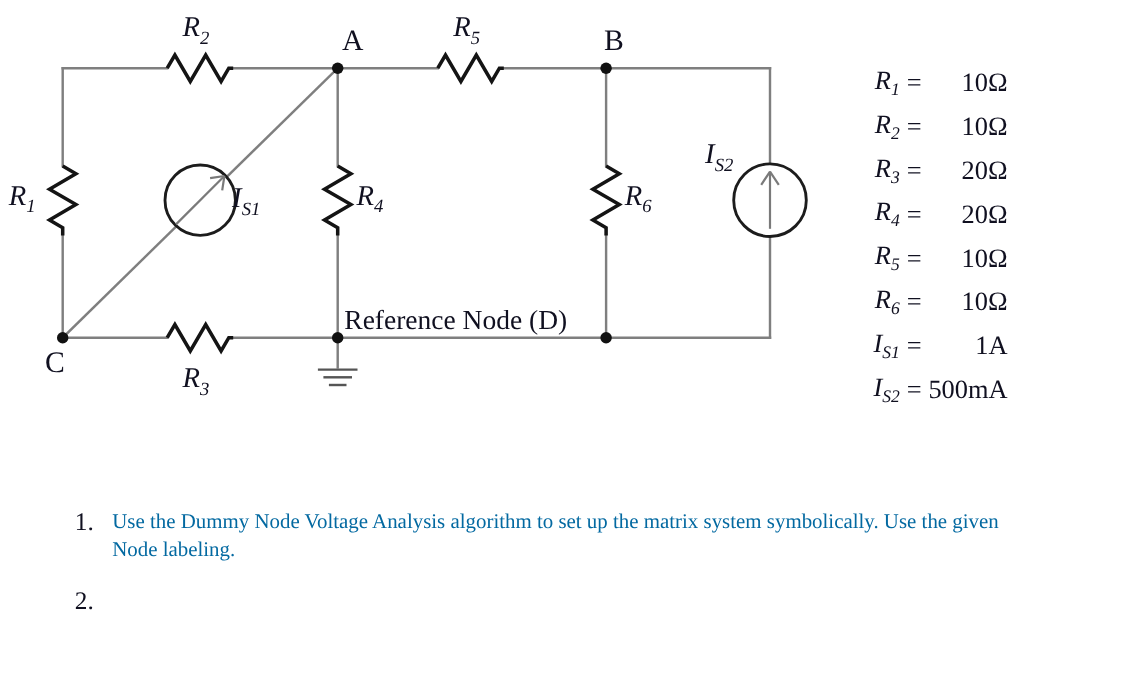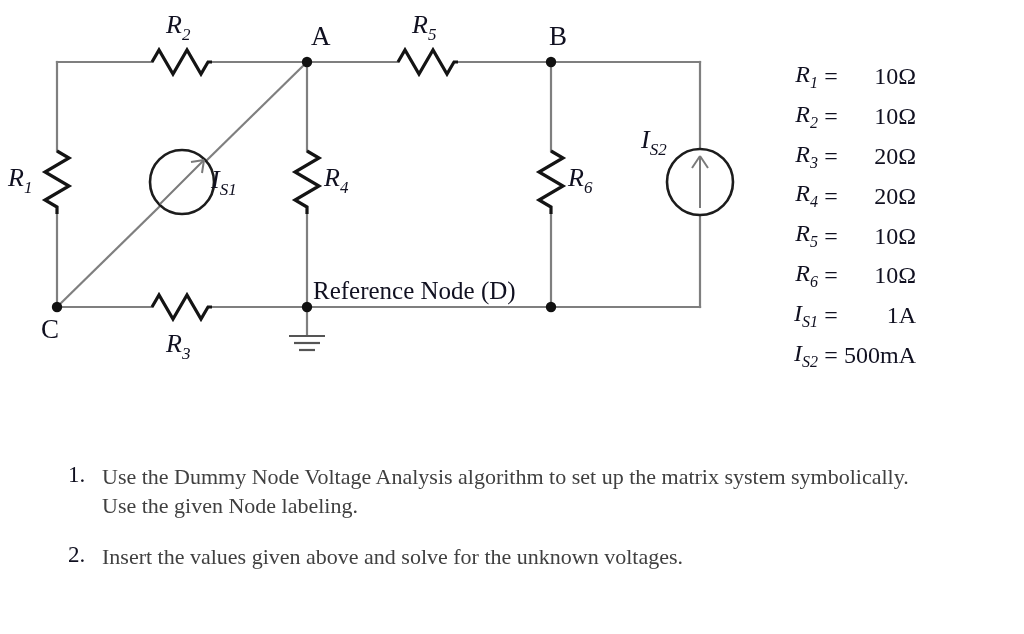--- a/index.html
+++ b/index.html
@@ -136,23 +136,23 @@
     margin-bottom: 22px;
   }
   .q-num {
     width: 34px;
     flex: 0 0 34px;
     font-size: 23px;
     text-align: left;
     color: #101020;
   }
   .q-text {
-    font-size: 22px;
+    font-size: 19px;
     line-height: 1.32;
-    color: #404040;
+    color: #0369a1;
     max-width: 840px;
   }
 </style>
 </head>
 <body>
 
 <div id="page">
 
   <div id="circuit-area">
     <svg id="circuit-svg" width="740" height="400" viewBox="0 0 740 400">
@@ -310,17 +310,16 @@
     </table>
   </div>
 
   <div id="questions">
     <div class="q-item">
       <div class="q-num">1.</div>
       <div class="q-text">Use the Dummy Node Voltage Analysis algorithm to set up the matrix system symbolically. Use the given Node labeling.</div>
     </div>
     <div class="q-item">
       <div class="q-num">2.</div>
-      <div class="q-text">Insert the values given above and solve for the unknown voltages.</div>
     </div>
   </div>
 
 </div>
 
 </body></html>

